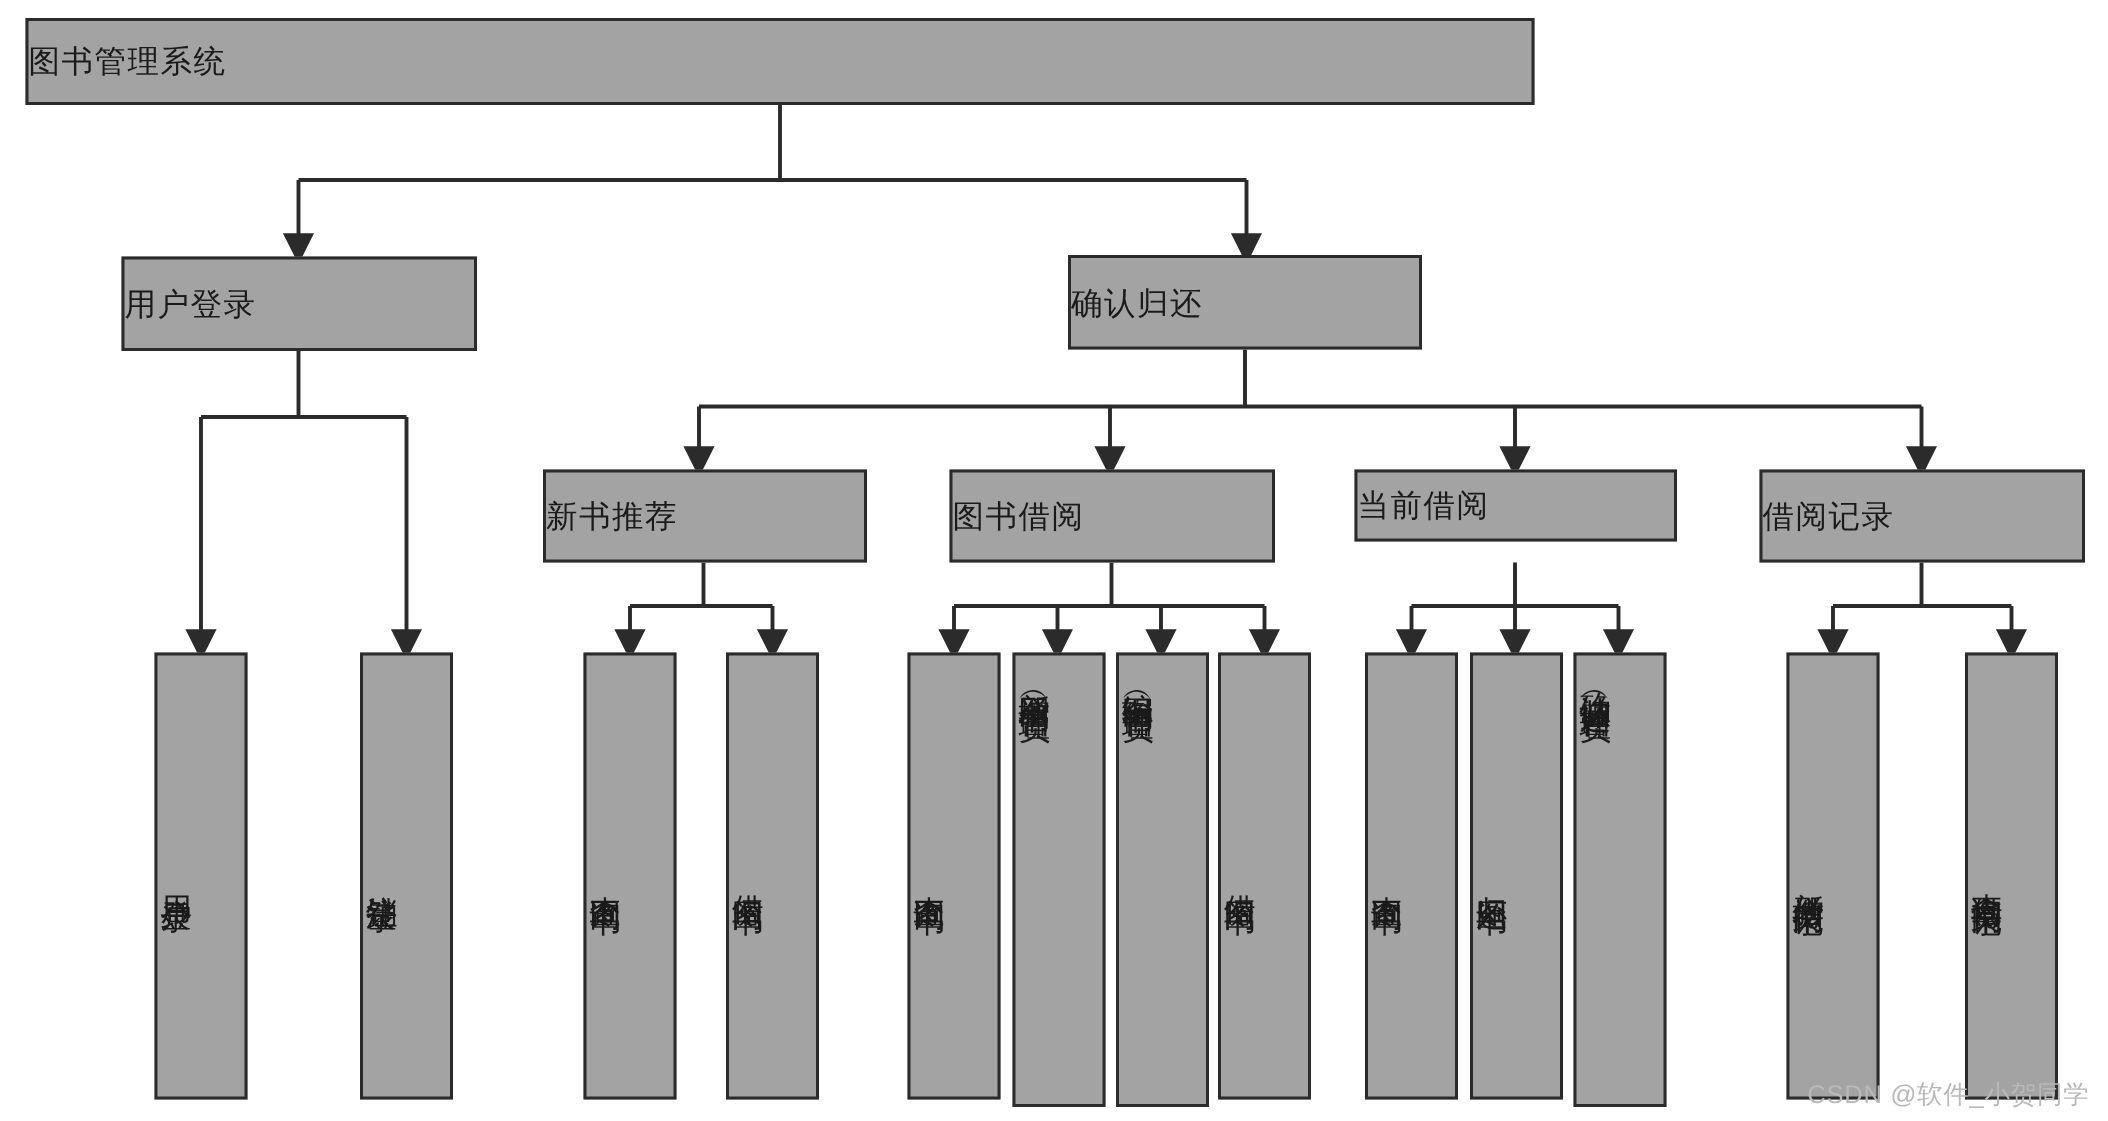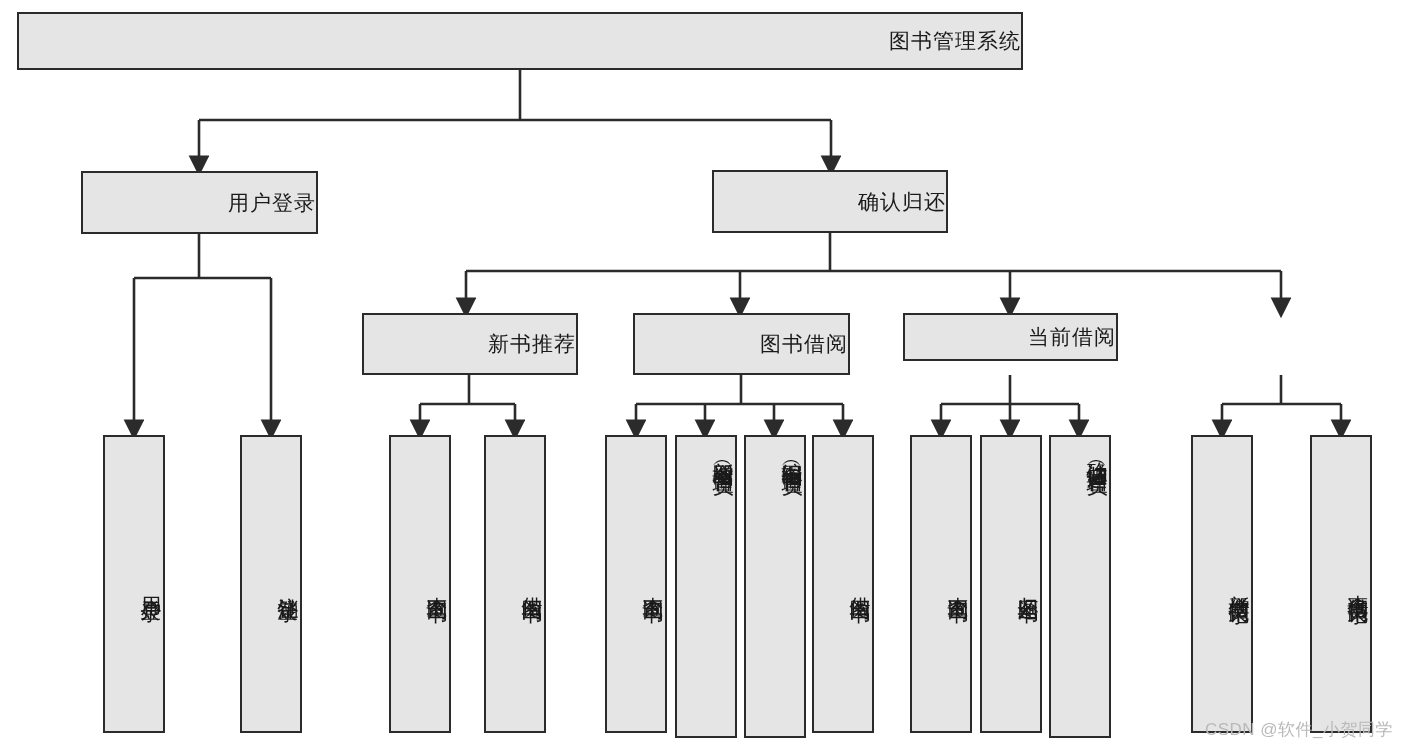--- a/index.html
+++ b/index.html
@@ -21,25 +21,25 @@
     position: absolute;
     left: 0;
     top: 0;
     width: 1405px;
     height: 747px;
     pointer-events: none;
   }
   .node {
     position: absolute;
     box-sizing: border-box;
-    background: #e5e5e5;
+    background: #a3a3a3;
     border: 2px solid #2b2b2b;
     display: flex;
     align-items: center;
-    justify-content: flex-end;
+    justify-content: flex-start;
     color: #1a1a1a;
   }
   .node.h {
     font-size: 21px;
     letter-spacing: 1px;
   }
   .node.v {
     align-items: flex-start;
     padding-top: 8px;
   }
@@ -133,20 +133,23 @@
 
   <div class="node h" style="left:362px; top:313px; width:216px; height:62px;">
     <span>新书推荐</span>
   </div>
   <div class="node h" style="left:633px; top:313px; width:217px; height:62px;">
     <span>图书借阅</span>
   </div>
   <div class="node h" style="left:903px; top:313px; width:215px; height:48px;">
     <span>当前借阅</span>
   </div>
+  <div class="node h" style="left:1173px; top:313px; width:217px; height:62px;">
+    <span>借阅记录</span>
+  </div>
 
   <div class="node v mid" style="left:103px; top:435px; width:62px; height:298px;">
     <span class="vtext">用户登录</span>
   </div>
   <div class="node v mid" style="left:240px; top:435px; width:62px; height:298px;">
     <span class="vtext">注销登录</span>
   </div>
 
   <div class="node v mid" style="left:389px; top:435px; width:62px; height:298px;">
     <span class="vtext">查询图书</span>

